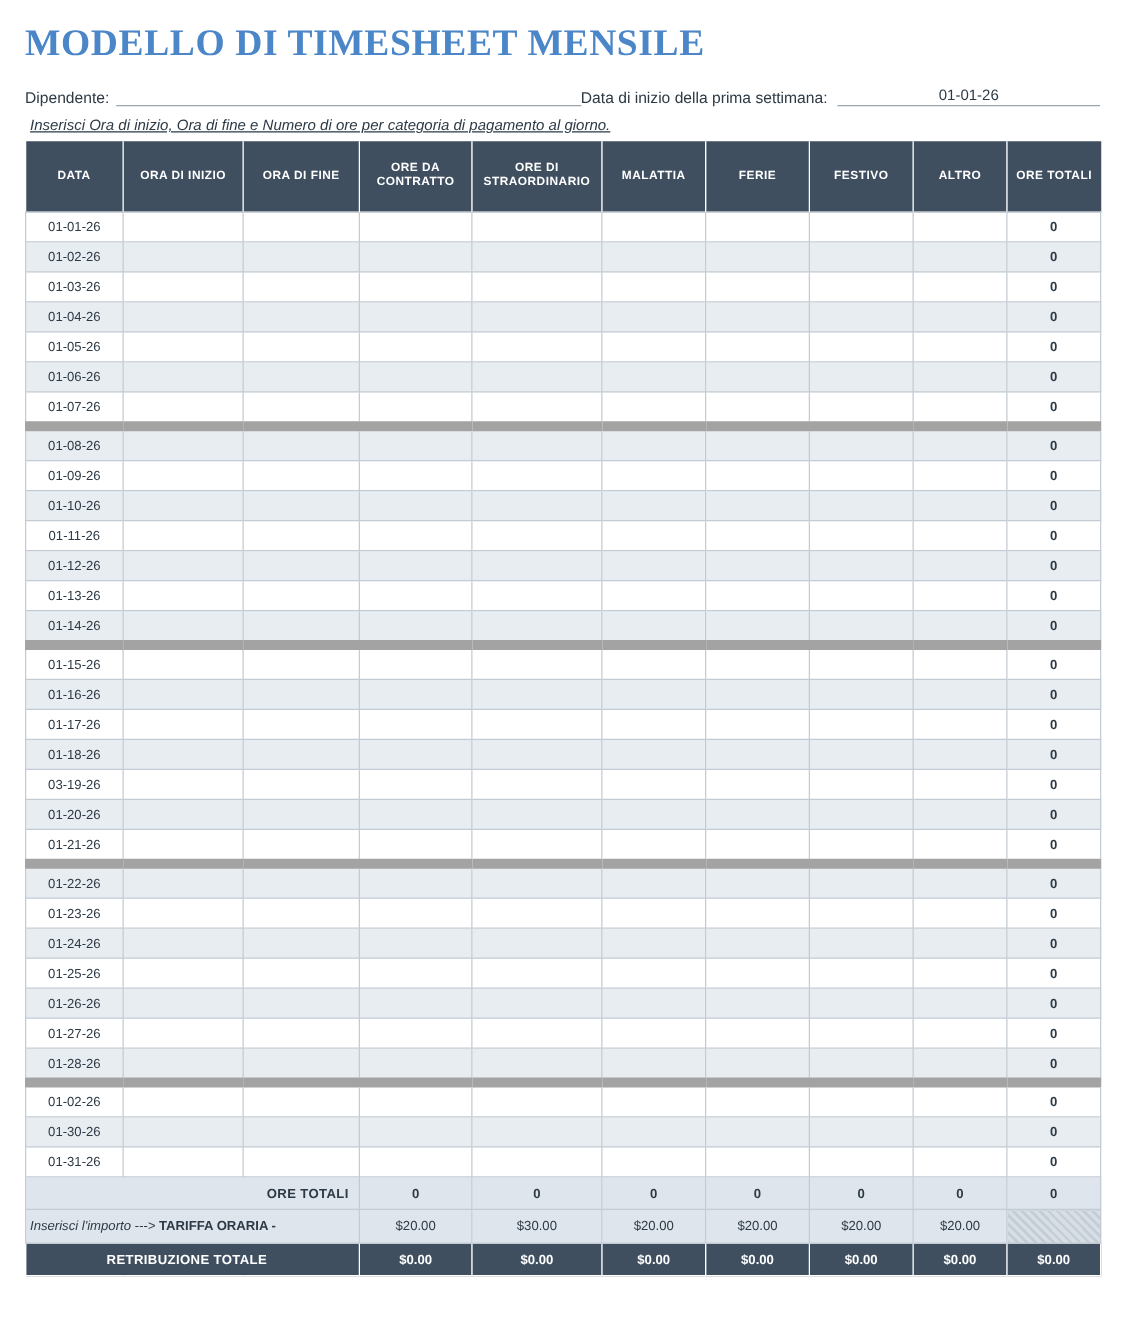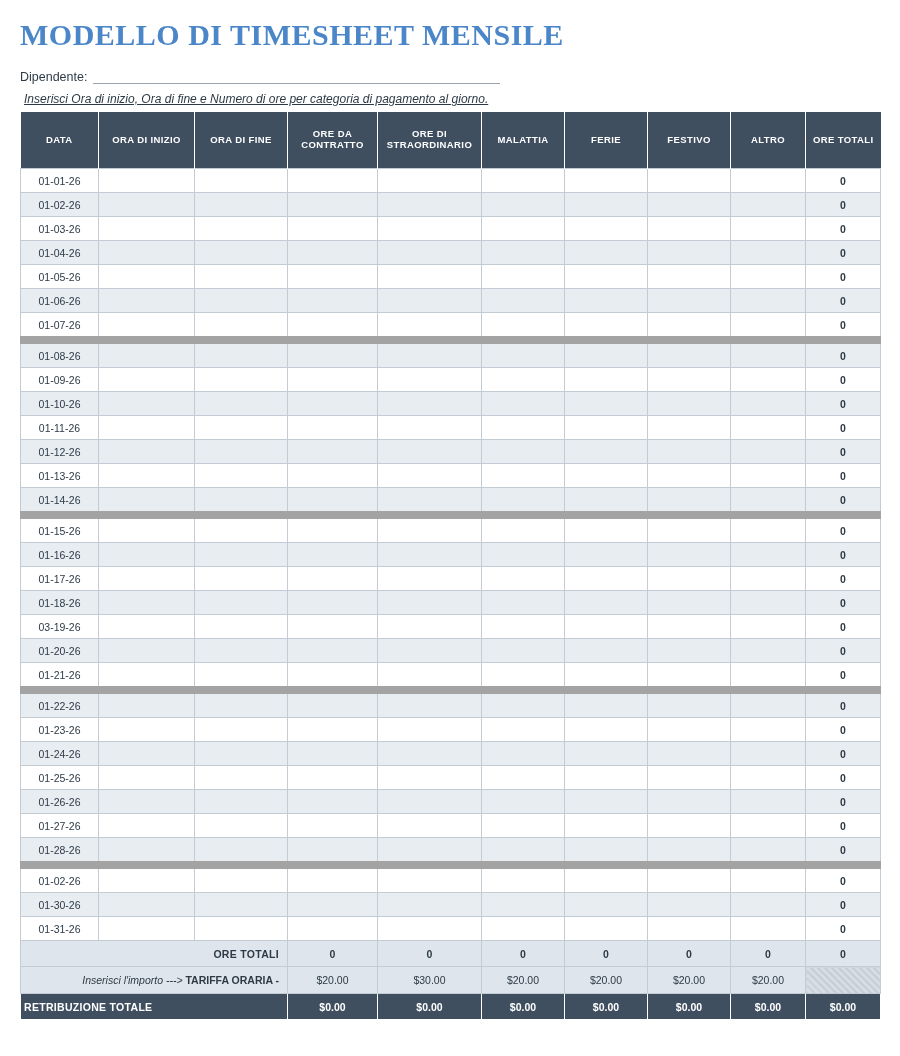--- a/index.html
+++ b/index.html
@@ -126,21 +126,21 @@
     text-align: right;
     padding-right: 8px;
     letter-spacing: 0.3px;
   }
   tr.rate-row td {
     background: #dfe5ec;
     font-size: 10.5px;
     height: 26px;
   }
   tr.rate-row td.label-cell {
-    text-align: right;
+    text-align: left;
     padding-right: 8px;
     font-size: 10.5px;
   }
   tr.rate-row td.label-cell .ital {
     font-style: italic;
     font-weight: normal;
   }
   tr.rate-row td.label-cell .bold {
     font-weight: bold;
   }
@@ -155,21 +155,21 @@
   }
   tr.pay-row td {
     background: #3f4f60;
     color: #ffffff;
     font-weight: bold;
     font-size: 10.5px;
     height: 25px;
     border: 1px solid #ffffff;
   }
   tr.pay-row td.label-cell {
-    text-align: left;
+    text-align: center;
     padding-right: 12px;
     letter-spacing: 0.3px;
   }
   colgroup col.c-date { width: 78px; }
   colgroup col.c-in { width: 96px; }
   colgroup col.c-out { width: 93px; }
   colgroup col.c-reg { width: 90px; }
   colgroup col.c-ot { width: 104px; }
   colgroup col.c-sick { width: 83px; }
   colgroup col.c-vac { width: 83px; }
@@ -181,20 +181,24 @@
 <body>
 
 <div class="page">
 
   <div class="title">MODELLO DI TIMESHEET MENSILE</div>
 
   <div class="meta-row">
     <div class="meta-left">
       <span class="meta-label">Dipendente:</span>
       <span class="meta-line"></span>
+    </div>
+    <div class="meta-right">
+      <span class="meta-label">Data di inizio della prima settimana:</span>
+      <span class="meta-value">01-01-26</span>
     </div>
   </div>
 
   <div class="hint">Inserisci Ora di inizio, Ora di fine e Numero di ore per categoria di pagamento al giorno.</div>
 
   <table class="sheet">
     <colgroup>
       <col class="c-date">
         <col class="c-in">
         <col class="c-out">

